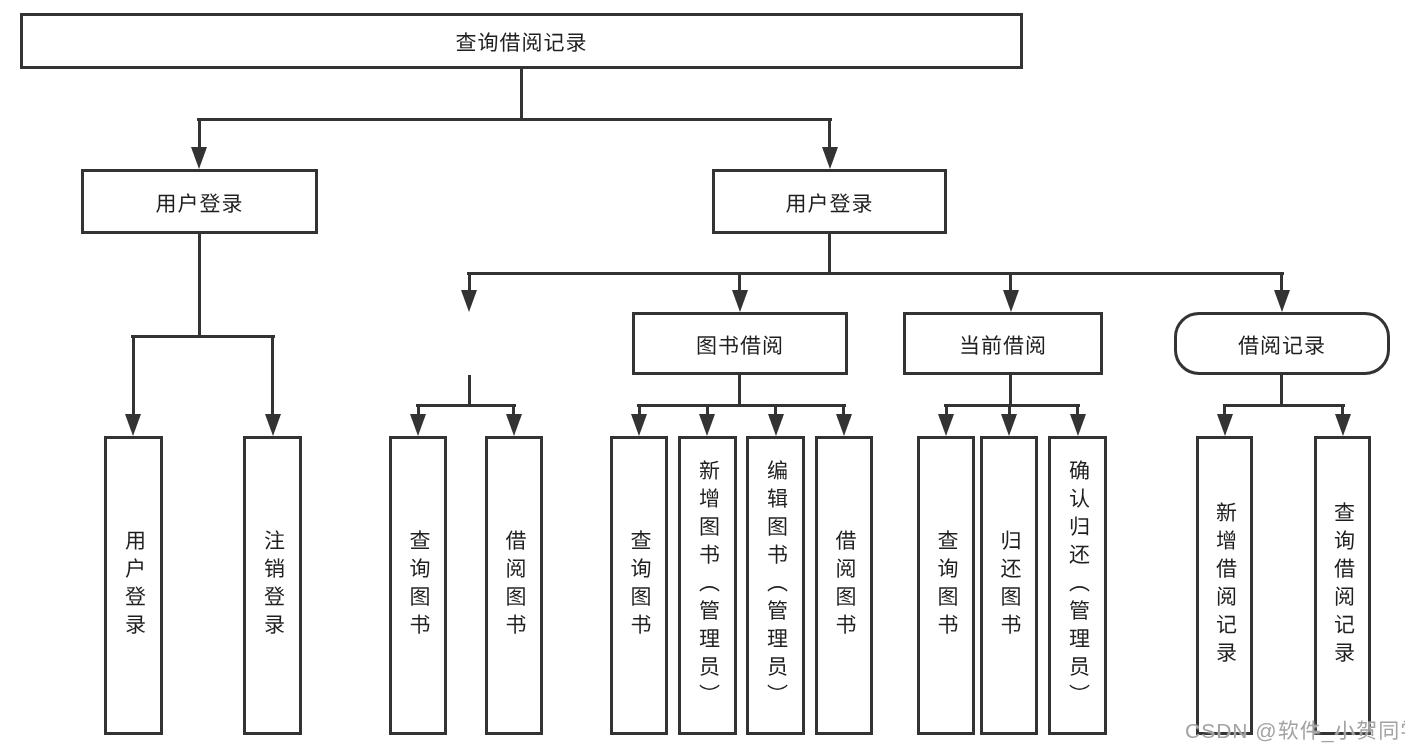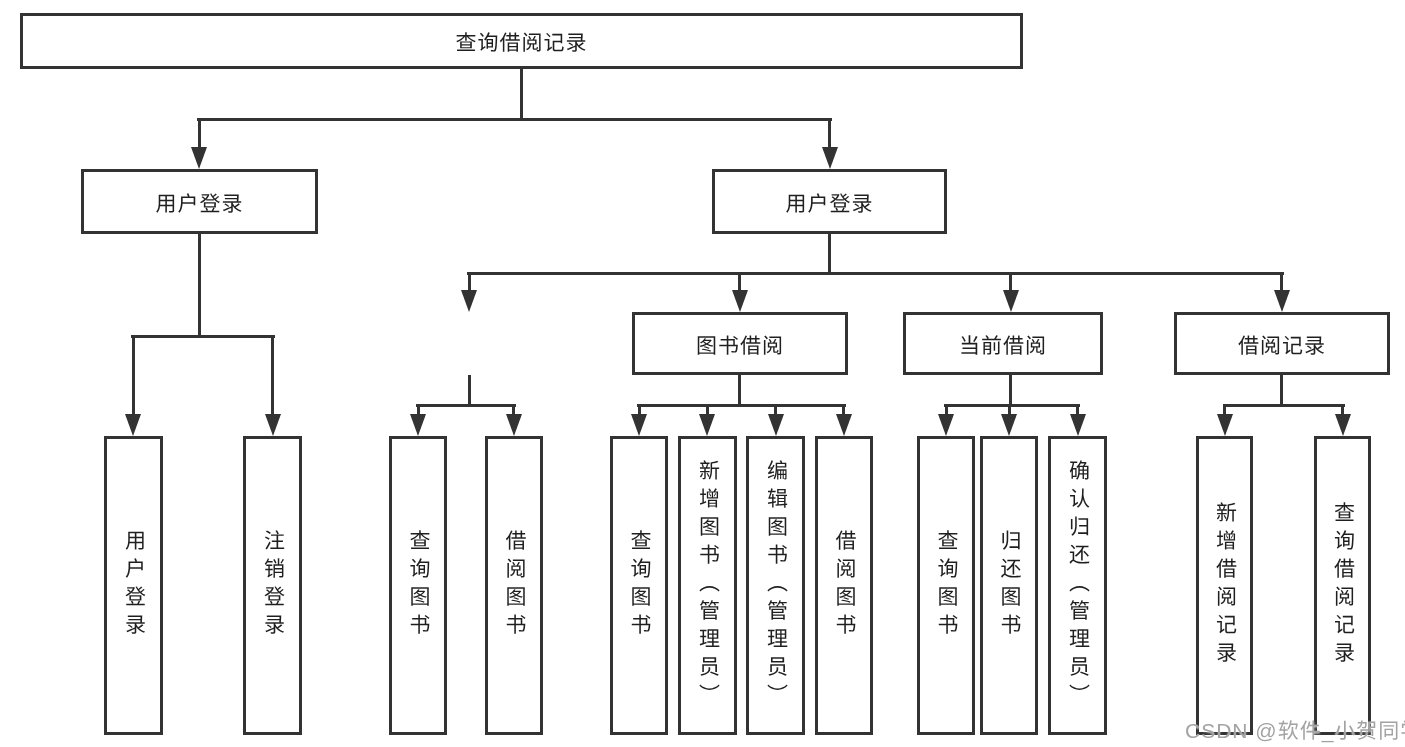--- a/index.html
+++ b/index.html
@@ -80,21 +80,21 @@
 
 
   <div class="box" style="left:632px; top:312px; width:216px; height:63px;">
     <span>图书借阅</span>
   </div>
 
   <div class="box" style="left:903px; top:312px; width:200px; height:63px;">
     <span>当前借阅</span>
   </div>
 
-  <div class="box" style="left:1174px; top:312px; width:216px; height:63px;">
+  <div class="box" style="left:1174px; top:312px; width:216px; height:63px;border-radius:25px;">
     <span>借阅记录</span>
   </div>
 
   <div class="leaf" style="left:104px; width:59px;">
     <span>用户登录</span>
   </div>
   <div class="leaf" style="left:243px; width:59px;">
     <span>注销登录</span>
   </div>
   <div class="leaf" style="left:389px; width:58px;">

